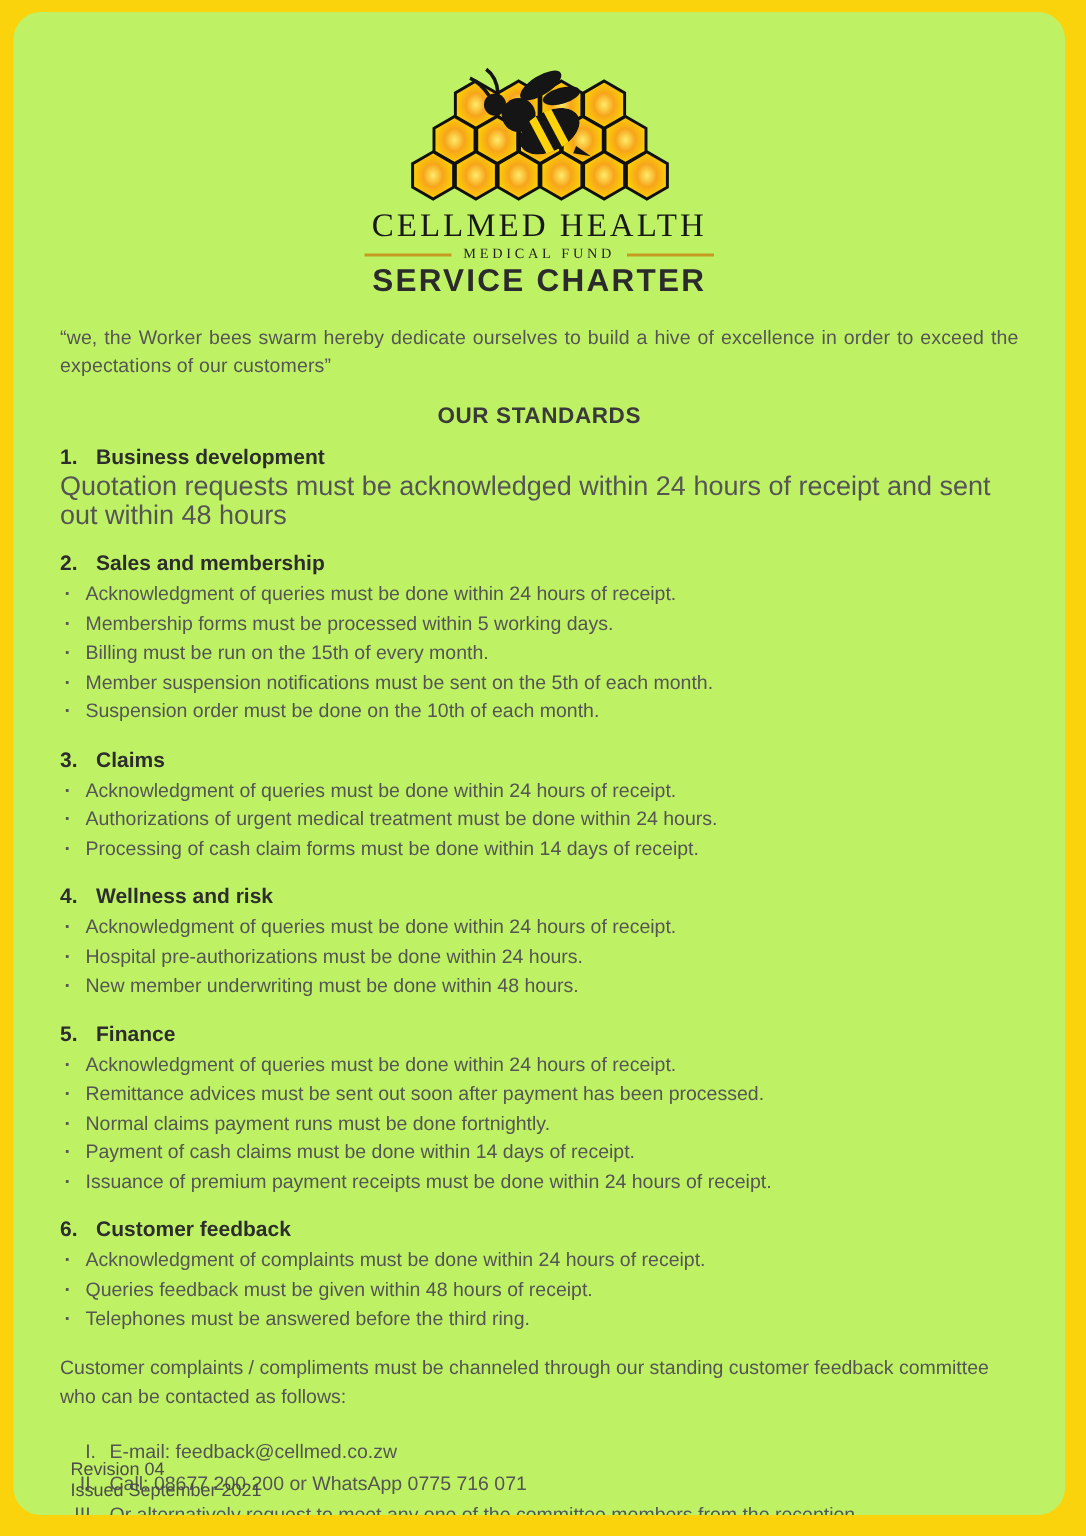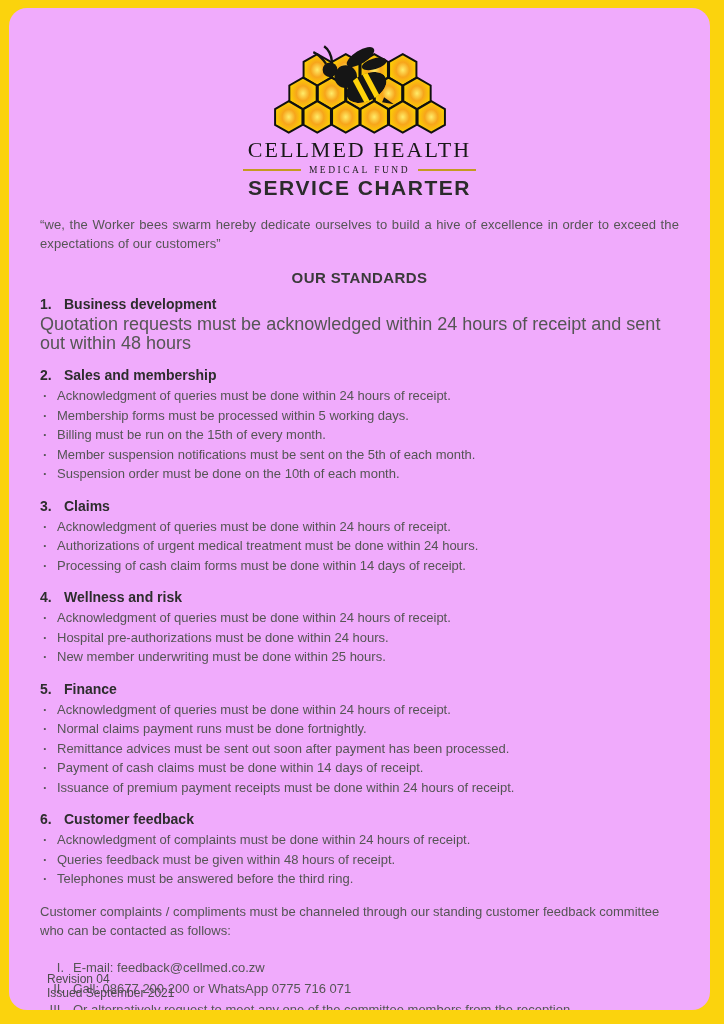--- a/index.html
+++ b/index.html
@@ -6,21 +6,21 @@
   body {
     width:724px; height:1024px;
     background:#FBD30D;
     font-family:"Liberation Sans", sans-serif;
     position:relative;
     overflow:hidden;
   }
   .sheet {
     position:absolute;
     top:8px; left:9px; right:14px; bottom:14px;
-    background:#f0abfc;
+    background:#bef264;
     border-radius:18px;
     box-sizing:border-box;
     padding:22px 31px 6px 31px;
     overflow:hidden;
   }
   
   .logo-wrap { text-align:center; }
   .logo-wrap svg { display:block; margin:6px auto 0; }
   .brand-name {
     font-family:"Liberation Serif", serif;
@@ -182,34 +182,34 @@
 
   <div class="section">
     <div class="section-head">
       <span class="section-num">4.</span>
       <span class="section-title">Wellness and risk</span>
     </div>
 
     <ul class="bullets">
           <li>Acknowledgment of queries must be done within 24 hours of receipt.</li>
           <li>Hospital pre-authorizations must be done within 24 hours.</li>
-          <li>New member underwriting must be done within 25 hours.</li>
+          <li>New member underwriting must be done within 48 hours.</li>
         </ul>
   </div>
 
   <div class="section">
     <div class="section-head">
       <span class="section-num">5.</span>
       <span class="section-title">Finance</span>
     </div>
 
     <ul class="bullets">
           <li>Acknowledgment of queries must be done within 24 hours of receipt.</li>
+          <li>Remittance advices must be sent out soon after payment has been processed.</li>
           <li>Normal claims payment runs must be done fortnightly.</li>
-          <li>Remittance advices must be sent out soon after payment has been processed.</li>
           <li>Payment of cash claims must be done within 14 days of receipt.</li>
           <li>Issuance of premium payment receipts must be done within 24 hours of receipt.</li>
         </ul>
   </div>
 
   <div class="section">
     <div class="section-head">
       <span class="section-num">6.</span>
       <span class="section-title">Customer feedback</span>
     </div>

